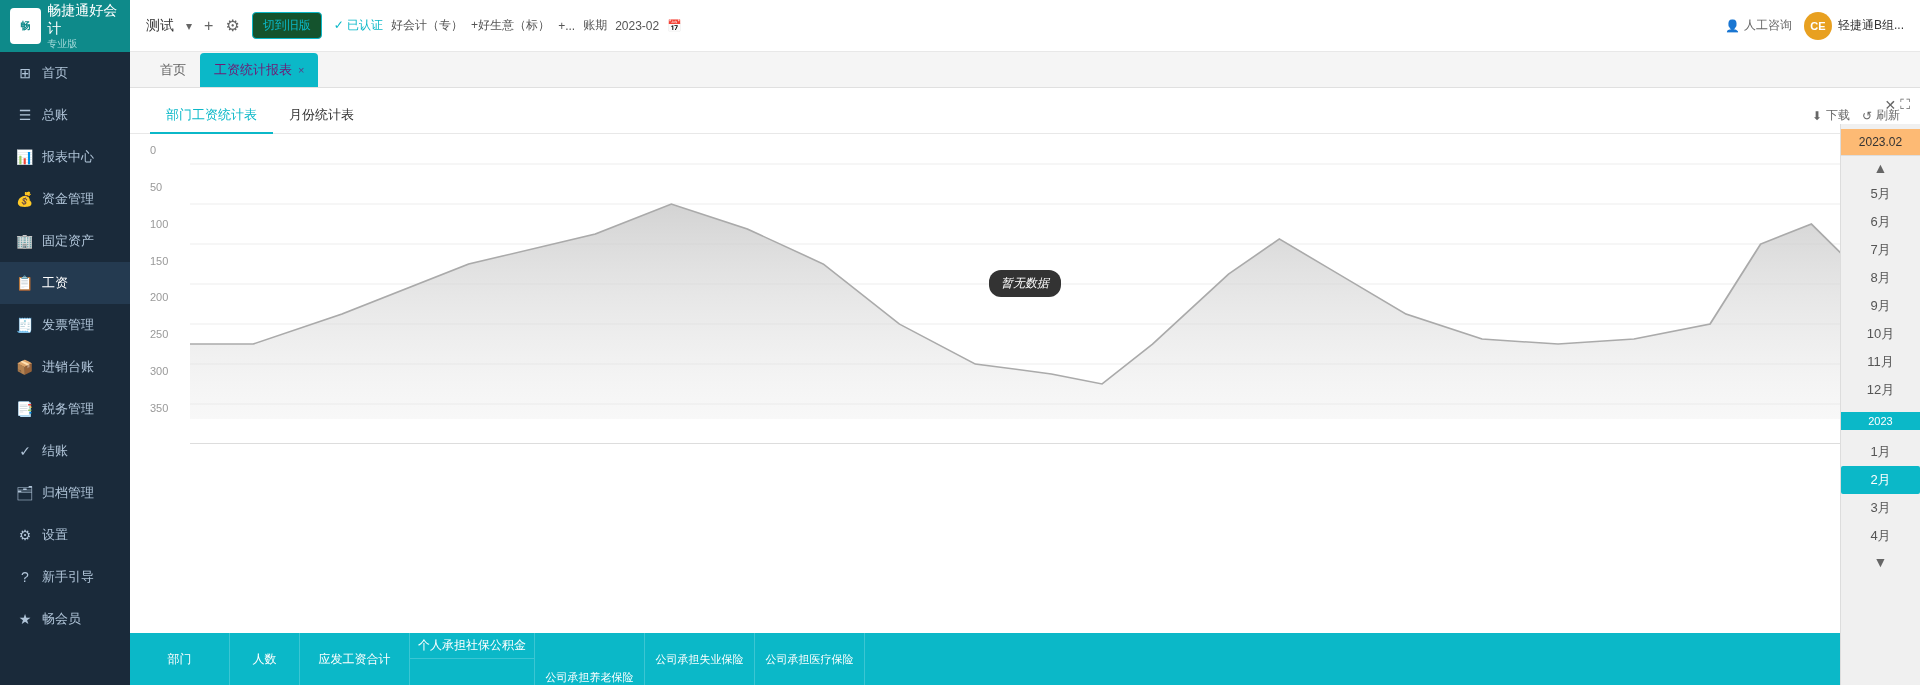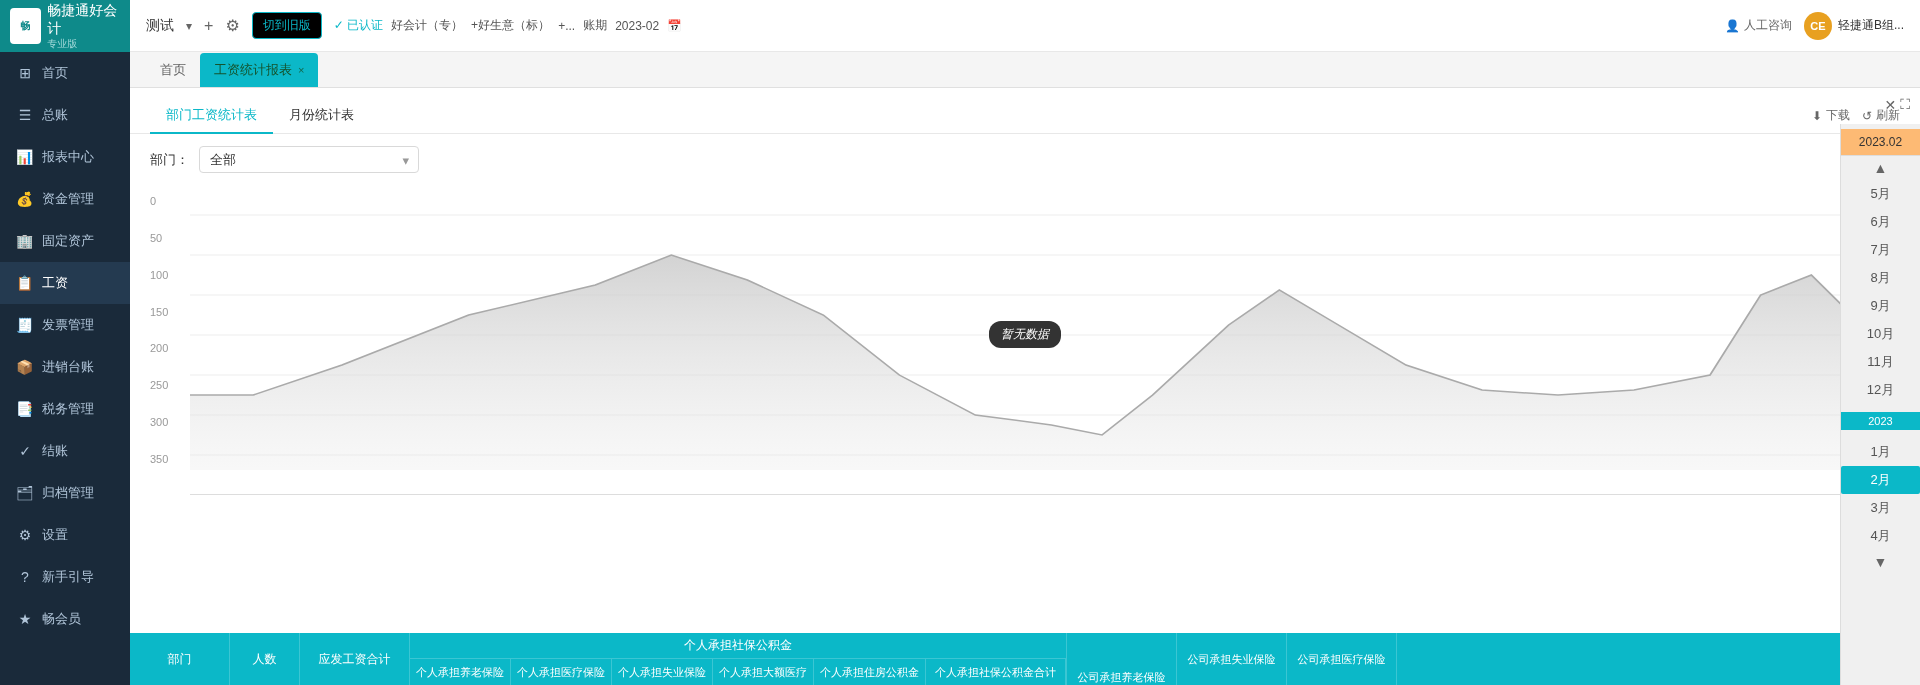--- a/index.html
+++ b/index.html
@@ -103,21 +103,21 @@
       border: none;
       cursor: pointer;
       color: #666;
       font-size: 16px;
       display: flex;
       align-items: center;
     }
     .topbar-switch-btn {
       border: 1px solid #0bb8c8;
       color: #0bb8c8;
-      background: #000000;
+      background: #14532d;
       padding: 4px 10px;
       border-radius: 4px;
       cursor: pointer;
       font-size: 12px;
     }
     .topbar-tags {
       display: flex;
       align-items: center;
       gap: 8px;
       flex: 1;
@@ -185,21 +185,21 @@
       cursor: pointer;
       font-size: 13px;
       color: #666;
       border-radius: 4px 4px 0 0;
       display: flex;
       align-items: center;
       gap: 6px;
     }
     .tab-item.active {
       background: #0bb8c8;
-      color: #14532d;
+      color: #701a75;
     }
     .tab-close {
       font-size: 11px;
       cursor: pointer;
       opacity: 0.8;
     }
 
     
     .page-content {
       flex: 1;
@@ -604,28 +604,20 @@
             <span>⬇</span>
             <span>下载</span>
           </button>
           <button class="sub-tab-action-btn">
             <span>↺</span>
             <span>刷新</span>
           </button>
         </div>
       </div>
 
-      <div class="filter-area">
-        <label class="filter-label">部门：</label>
-        <div class="filter-select-wrapper">
-          <select class="filter-select">
-            <option>全部</option>
-          </select>
-        </div>
-      </div>
 
       <div class="chart-area">
         <div class="chart-container">
 
           <div class="y-axis">
             <span>350</span>
             <span>300</span>
             <span>250</span>
             <span>200</span>
             <span>150</span>
@@ -670,40 +662,20 @@
           <span>人数</span>
         </div>
         <div class="table-col" style="width:110px;">
           <span>应发工资合计</span>
         </div>
 
         <div class="table-col-group">
           <div class="table-col-group-header">
             <span>个人承担社保公积金</span>
           </div>
-          <div class="table-col-group-cells">
-            <div class="table-col-sub">
-              <span>个人承担养老保险</span>
-            </div>
-            <div class="table-col-sub">
-              <span>个人承担医疗保险</span>
-            </div>
-            <div class="table-col-sub">
-              <span>个人承担失业保险</span>
-            </div>
-            <div class="table-col-sub">
-              <span>个人承担大额医疗</span>
-            </div>
-            <div class="table-col-sub">
-              <span>个人承担住房公积金</span>
-            </div>
-            <div class="table-col-sub" style="min-width:140px;">
-              <span>个人承担社保公积金合计</span>
-            </div>
-          </div>
         </div>
 
         <div class="table-col-sub" style="display:flex;align-items:flex-end;justify-content:center;min-width:110px;color:white;font-size:11px;border-right:1px solid rgba(255,255,255,0.2);padding:0 6px;text-align:center;">
           <span>公司承担养老保险</span>
         </div>
         <div class="table-col-sub" style="display:flex;align-items:center;justify-content:center;min-width:110px;color:white;font-size:11px;padding:0 6px;text-align:center;">
           <span>公司承担失业保险</span>
         </div>
         <div class="table-col-sub" style="display:flex;align-items:center;justify-content:center;min-width:110px;color:white;font-size:11px;border-right:1px solid rgba(255,255,255,0.2);padding:0 6px;text-align:center;">
           <span>公司承担医疗保险</span>

